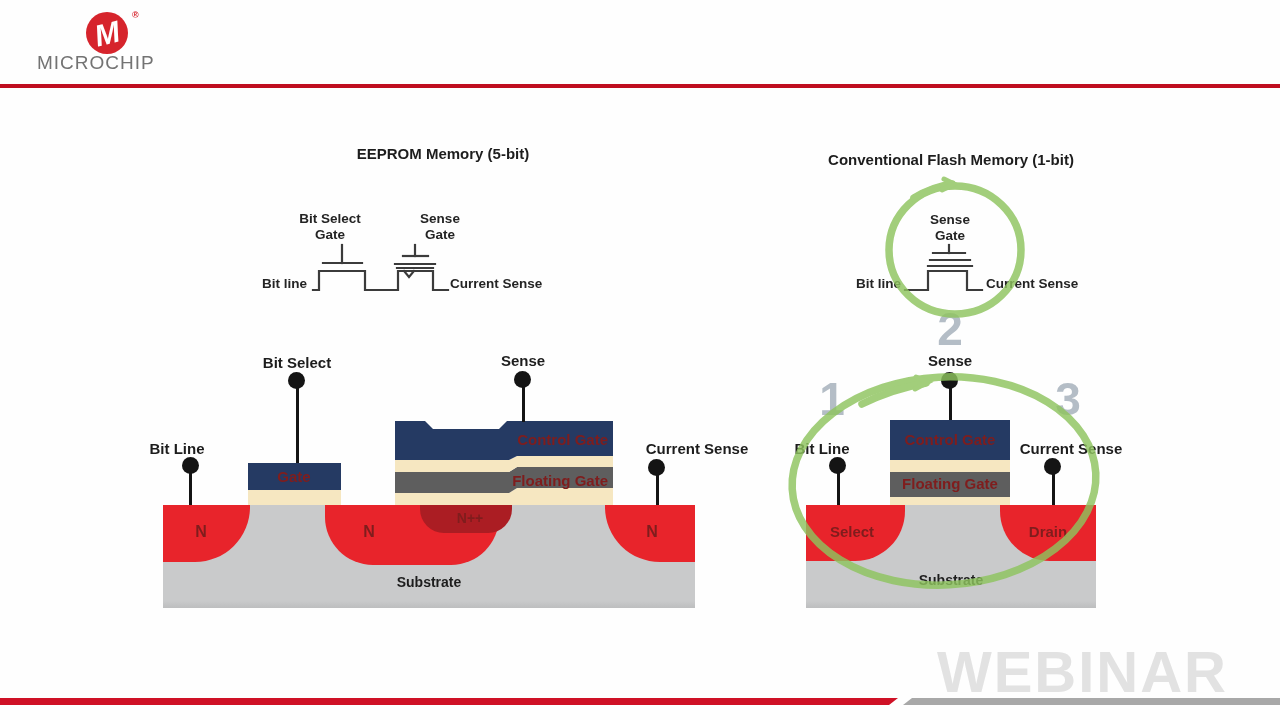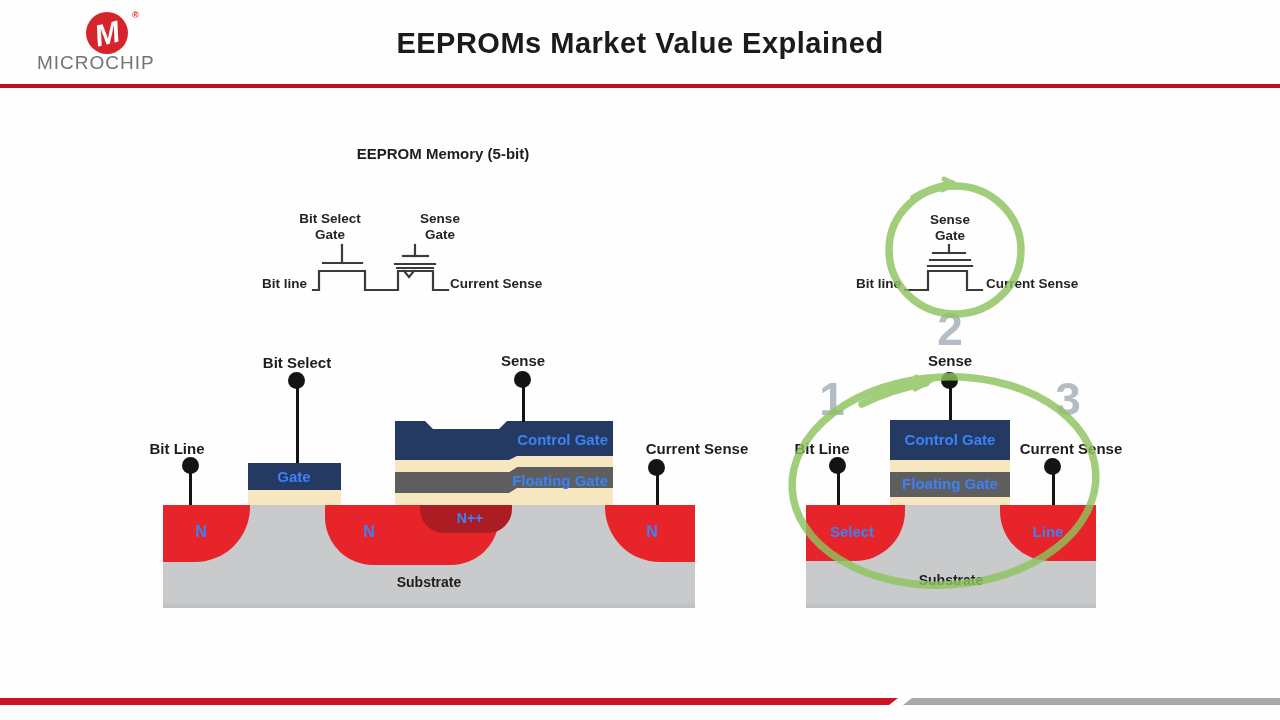--- a/index.html
+++ b/index.html
@@ -3,21 +3,21 @@
 <meta charset="utf-8">
 <style>
   html,body{margin:0;padding:0;background:#fff;}
   .slide{position:relative;width:1280px;height:720px;background:#fefefe;overflow:hidden;
          font-family:"Liberation Sans", sans-serif;}
   .abs{position:absolute;}
   
   .lbl{position:absolute;font-weight:700;color:#1d1d1d;white-space:nowrap;font-size:15px;}
   .lbl.c{transform:translateX(-50%);}
   .lbl.r{transform:translateX(-100%);}
-  .lbl.w{color:#3b82f6;}
+  .lbl.w{color:#7f1d1d;}
   .sch{position:absolute;font-weight:700;color:#242424;font-size:13.5px;line-height:16px;
        text-align:center;white-space:nowrap;}
   .sch.c{transform:translateX(-50%);}
   .sch.r{transform:translateX(-100%);}
   
   .navy{background:#253a63;}
   .cream{background:#f6e7c1;}
   .fgrey{background:#5e5e5e;}
   .nred{background:#e8242b;}
   .ndark{background:#ab1d23;}
@@ -43,21 +43,20 @@
 <body>
 
 <div class="slide">
 
   <svg style="left:70px;top:8px;" width="80" height="52" viewBox="0 0 80 52">
     <circle cx="37" cy="25" r="21" fill="#d6242c"></circle>
     <text x="37" y="36" text-anchor="middle" font-size="30" font-weight="bold" font-style="italic" fill="#ffffff" transform="rotate(-14 37 25)" font-family="Liberation Sans, sans-serif">M</text>
     <text x="62" y="10" font-size="9" fill="#d6242c" font-weight="bold">®</text>
   </svg>
   <div class="wordmark">MICROCHIP</div>
-  <div class="title">EEPROMs Market Value Explained</div>
   <div class="top-rule"></div>
 
   <div class="lbl c" style="left:443px;top:145px;">EEPROM Memory (5-bit)</div>
 
   <div class="sch c" style="left:330px;top:211px;">
     <div>Bit Select</div>
     <div>Gate</div>
   </div>
   <div class="sch c" style="left:440px;top:211px;">
     <div>Sense</div>
@@ -110,20 +109,21 @@
   <div class="lbl c" style="left:697px;top:440px;">Current Sense</div>
   <div class="lbl c w" style="left:294px;top:468px;">Gate</div>
   <div class="lbl r w" style="left:608px;top:431px;">Control Gate</div>
   <div class="lbl r w" style="left:608px;top:472px;">Floating Gate</div>
   <div class="lbl c w" style="left:201px;top:523px;font-size:16px;">N</div>
   <div class="lbl c w" style="left:369px;top:523px;font-size:16px;">N</div>
   <div class="lbl c w" style="left:470px;top:510px;font-size:14px;">N++</div>
   <div class="lbl c w" style="left:652px;top:523px;font-size:16px;">N</div>
   <div class="lbl c" style="left:429px;top:574px;font-size:14px;">Substrate</div>
 
+  <div class="lbl c" style="left:951px;top:151px;">Conventional Flash Memory (1-bit)</div>
 
   <div class="sch c" style="left:950px;top:212px;">
     <div>Sense</div>
     <div>Gate</div>
   </div>
   <div class="sch r" style="left:901px;top:276px;">Bit line</div>
   <div class="sch" style="left:986px;top:276px;">Current Sense</div>
 
   <svg style="left:898px;top:243px;" width="124" height="52" viewBox="0 0 124 52">
     <g stroke="#3b3b3b" stroke-width="2.2" fill="none" stroke-linecap="square">
@@ -153,30 +153,31 @@
   <div class="pin-dot" style="left:829px;top:457px;"></div>
   <div class="pin-stem" style="left:1051.5px;top:467px;height:38px;"></div>
   <div class="pin-dot" style="left:1044px;top:458px;"></div>
 
   <div class="lbl c" style="left:950px;top:352px;">Sense</div>
   <div class="lbl c" style="left:822px;top:440px;">Bit Line</div>
   <div class="lbl c" style="left:1071px;top:440px;">Current Sense</div>
   <div class="lbl c w" style="left:950px;top:431px;">Control Gate</div>
   <div class="lbl c w" style="left:950px;top:475px;">Floating Gate</div>
   <div class="lbl c w" style="left:852px;top:523px;">Select</div>
-  <div class="lbl c w" style="left:1048px;top:523px;">Line</div>
+  <div class="lbl c w" style="left:1048px;top:523px;">Drain</div>
   <div class="lbl c" style="left:951px;top:572px;font-size:14px;">Substrate</div>
 
   <svg style="left:0;top:0;pointer-events:none;" width="1280" height="720" viewBox="0 0 1280 720">
     <g stroke="#8ec45e" stroke-width="7.5" fill="none" opacity="0.82" stroke-linecap="round">
       <ellipse cx="955" cy="250" rx="66" ry="64"></ellipse>
       <path d="M914,198 Q932,187 952,184"></path>
       <path d="M944,179 L954,184 L942,190" stroke-width="5"></path>
       <ellipse cx="944" cy="481" rx="152" ry="104" transform="rotate(-3 944 481)"></ellipse>
       <path d="M862,404 Q892,389 926,383"></path>
       <path d="M916,377 L928,382 L915,389" stroke-width="5"></path>
     </g>
   </svg>
 
+  <div class="watermark">WEBINAR</div>
   <div class="bar-red"></div>
   <div class="bar-gray"></div>
 
 </div>
 
 </body></html>

